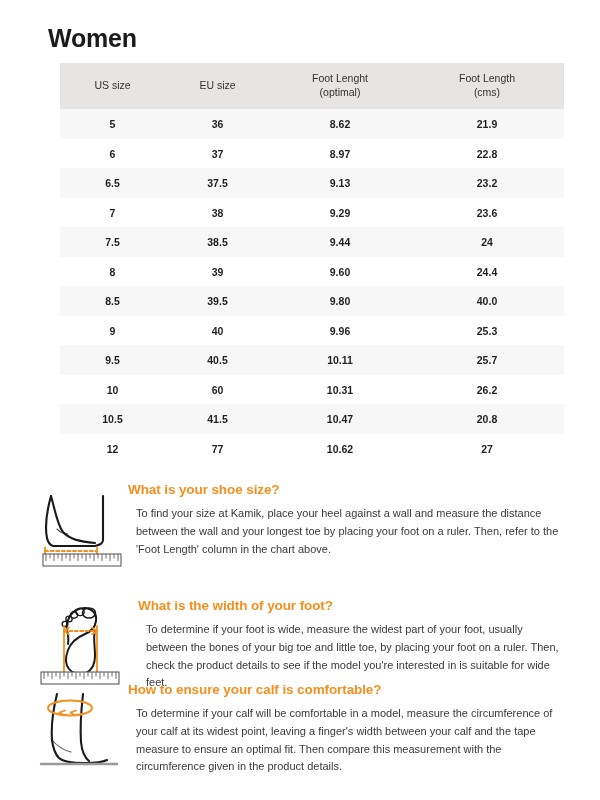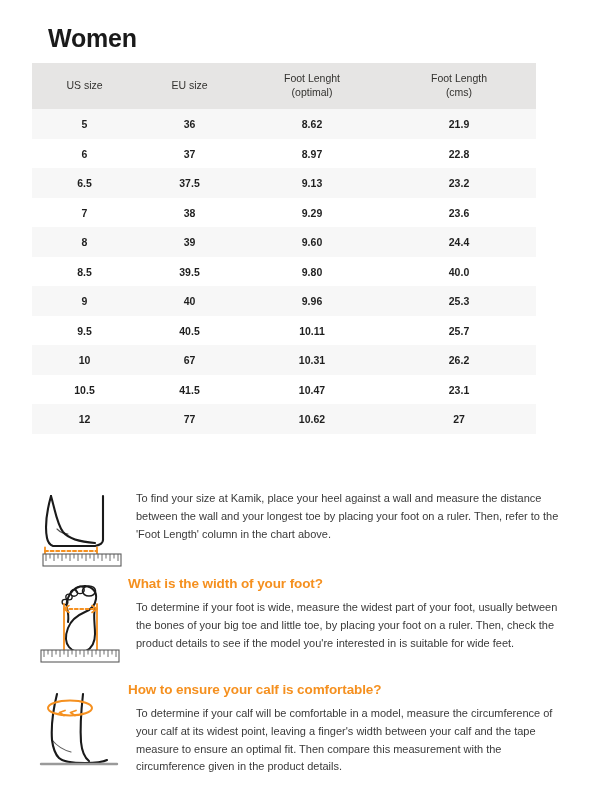--- a/index.html
+++ b/index.html
@@ -29,21 +29,21 @@
     top: 24px;
     font-size: 25px;
     font-weight: bold;
     letter-spacing: -0.2px;
     color: #1a1a1a;
   }
 
   
   .size-table {
     position: absolute;
-    left: 32px;
+    left: 60px;
     top: 63px;
     width: 504px;
     border-collapse: collapse;
     table-layout: fixed;
   }
   .size-table th {
     background: #e6e5e4;
     font-size: 10.5px;
     font-weight: normal;
     color: #33322f;
@@ -76,21 +76,21 @@
 
   
   .info-section {
     position: absolute;
     left: 30px;
     width: 542px;
     display: flex;
     align-items: flex-start;
   }
   #info-0 { top: 482px; }
-  #info-1 { top: 576px; }
+  #info-1 { top: 598px; gap: 10px; }
   #info-2 { top: 682px; }
 
   .info-figure {
     width: 98px;
     flex: 0 0 98px;
     display: flex;
     justify-content: center;
     align-items: flex-start;
     padding-top: 2px;
   }
@@ -164,20 +164,26 @@
           <td>9.13</td>
           <td>23.2</td>
         </tr>
         <tr>
           <td>7</td>
           <td>38</td>
           <td>9.29</td>
           <td>23.6</td>
         </tr>
         <tr>
+          <td>7.5</td>
+          <td>38.5</td>
+          <td>9.44</td>
+          <td>24</td>
+        </tr>
+        <tr>
           <td>8</td>
           <td>39</td>
           <td>9.60</td>
           <td>24.4</td>
         </tr>
         <tr>
           <td>8.5</td>
           <td>39.5</td>
           <td>9.80</td>
           <td>40.0</td>
@@ -189,29 +195,29 @@
           <td>25.3</td>
         </tr>
         <tr>
           <td>9.5</td>
           <td>40.5</td>
           <td>10.11</td>
           <td>25.7</td>
         </tr>
         <tr>
           <td>10</td>
-          <td>67</td>
+          <td>60</td>
           <td>10.31</td>
           <td>26.2</td>
         </tr>
         <tr>
           <td>10.5</td>
           <td>41.5</td>
           <td>10.47</td>
-          <td>23.1</td>
+          <td>20.8</td>
         </tr>
         <tr>
           <td>12</td>
           <td>77</td>
           <td>10.62</td>
           <td>27</td>
         </tr>
       </tbody>
   </table>
 
@@ -245,20 +251,21 @@
             <line x1="65" y1="70" x2="65" y2="74.5"></line>
           <line x1="69" y1="70" x2="69" y2="77"></line>
             <line x1="73" y1="70" x2="73" y2="74.5"></line>
           <line x1="77" y1="70" x2="77" y2="77"></line>
             <line x1="81" y1="70" x2="81" y2="74.5"></line>
           <line x1="85" y1="70" x2="85" y2="77"></line>
         </g>
       </svg>
     </div>
     <div class="info-body">
+      <h3 class="info-heading">What is your shoe size?</h3>
       <p class="info-text">To find your size at Kamik, place your heel against a wall and measure the distance between the wall and your longest toe by placing your foot on a ruler. Then, refer to the 'Foot Length' column in the chart above.</p>
     </div>
   </div>
 
   <div class="info-section" id="info-1">
     <div class="info-figure">
       <svg width="92" height="92" viewBox="0 0 92 92">
 
         <path d="M52 8 C60 9, 64 14, 63 21 C62 28, 57 32, 52 34 C45 37, 38 42, 35 50
                  C32 58, 32 64, 36 69 C40 74, 47 76, 53 73 C59 70, 62 64, 62 56

